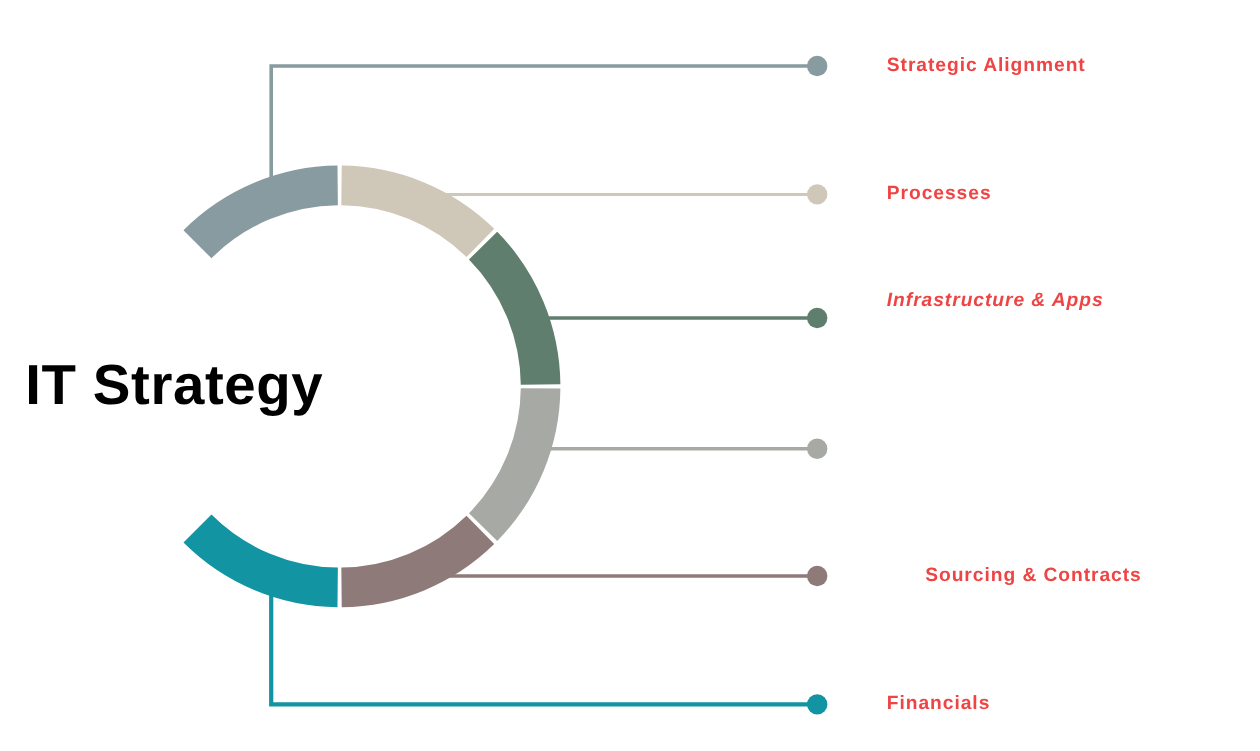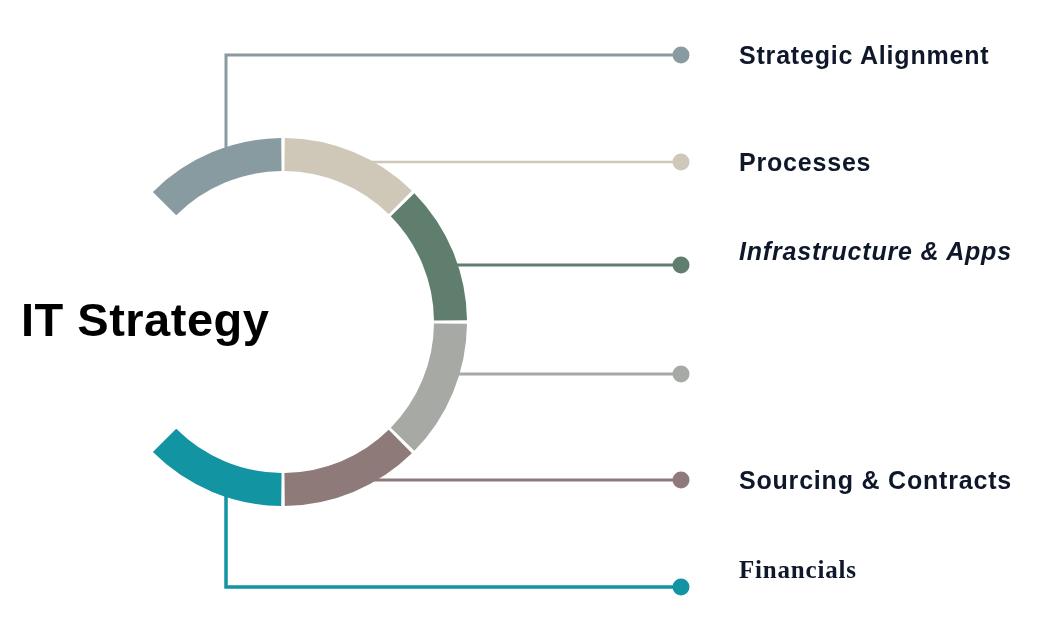--- a/index.html
+++ b/index.html
@@ -31,24 +31,24 @@
     font-size: 47px;
     font-weight: 700;
     letter-spacing: 0.5px;
     color: #542e82;
     white-space: nowrap;
   }
   .seg-label {
     position: absolute;
     left: 739px;
     transform: translateY(-50%);
-    font-size: 25px;
+    font-size: 16px;
     font-weight: 600;
     letter-spacing: 0.8px;
-    color: #0f172a;
+    color: #ef4444;
     white-space: nowrap;
   }
 </style>
 </head>
 <body>
 
 <div id="stage">
 
   <svg id="donut-svg" viewBox="0 0 1050 626">
       <polyline points="226,160 226,55 681,55" fill="none" stroke="#889ba0" stroke-width="3"></polyline>
@@ -69,16 +69,16 @@
       <circle cx="681" cy="374" r="8.5" fill="#a7a9a5"></circle>
       <circle cx="681" cy="480" r="8.5" fill="#8e7b79"></circle>
       <circle cx="681" cy="587" r="8.5" fill="#1294a2"></circle>
     </svg>
 
   <div class="diagram-title" style="color: #000000;">IT Strategy</div>
 
   <div class="seg-label" style="top: 55px;">Strategic Alignment</div>
   <div class="seg-label" style="top: 162px; text-align: right;">Processes</div>
   <div class="seg-label" style="top: 251px; font-style: italic;">Infrastructure &amp; Apps</div>
-  <div class="seg-label" style="top: 480px;">Sourcing &amp; Contracts</div>
-  <div class="seg-label" style="top: 570px; font-family: Liberation Serif, serif;">Financials</div>
+  <div class="seg-label" style="top: 480px; margin-left: 32px;">Sourcing &amp; Contracts</div>
+  <div class="seg-label" style="top: 587px;">Financials</div>
 
 </div>
 
 </body></html>

